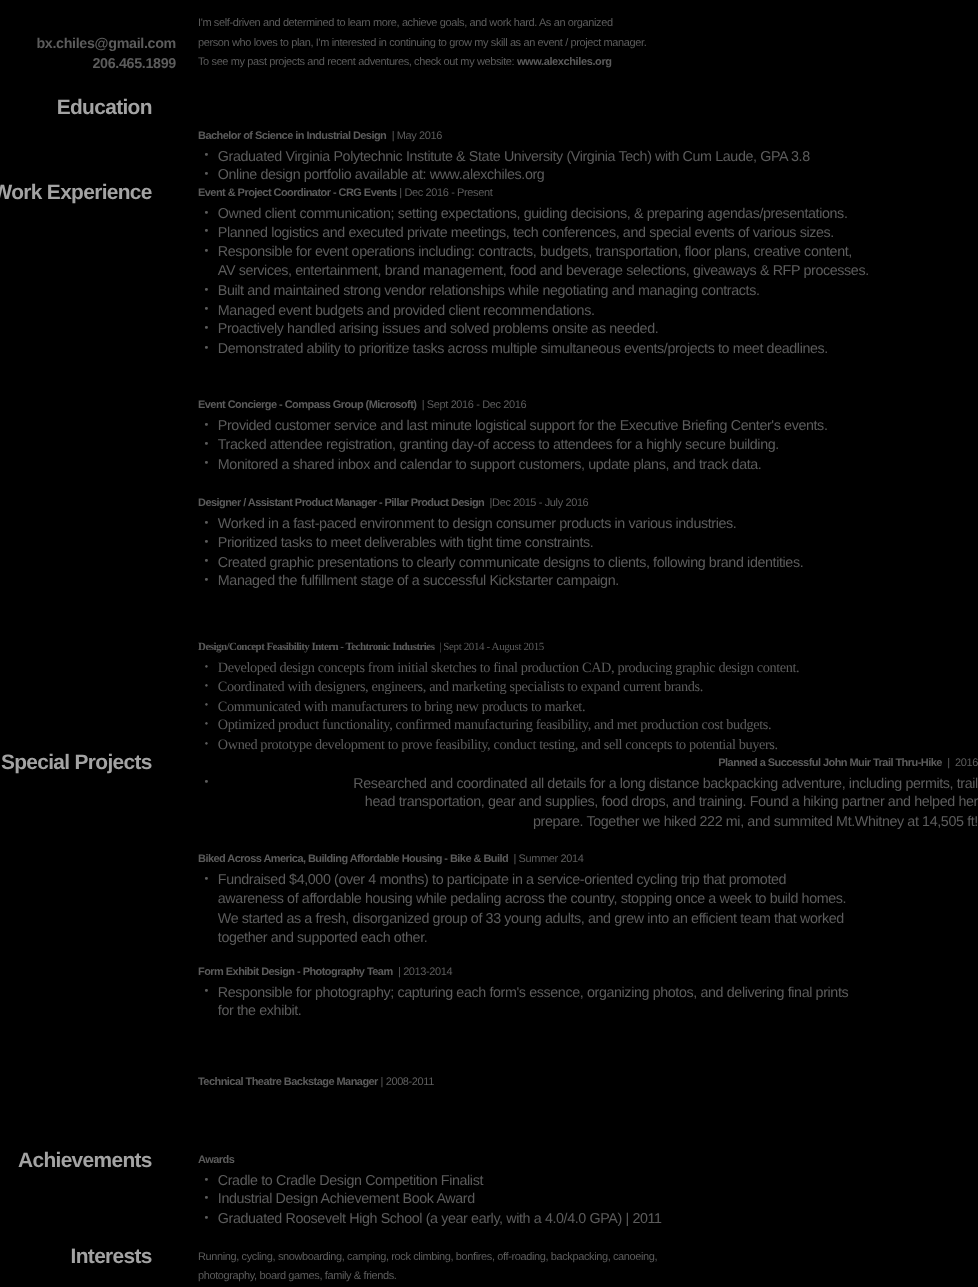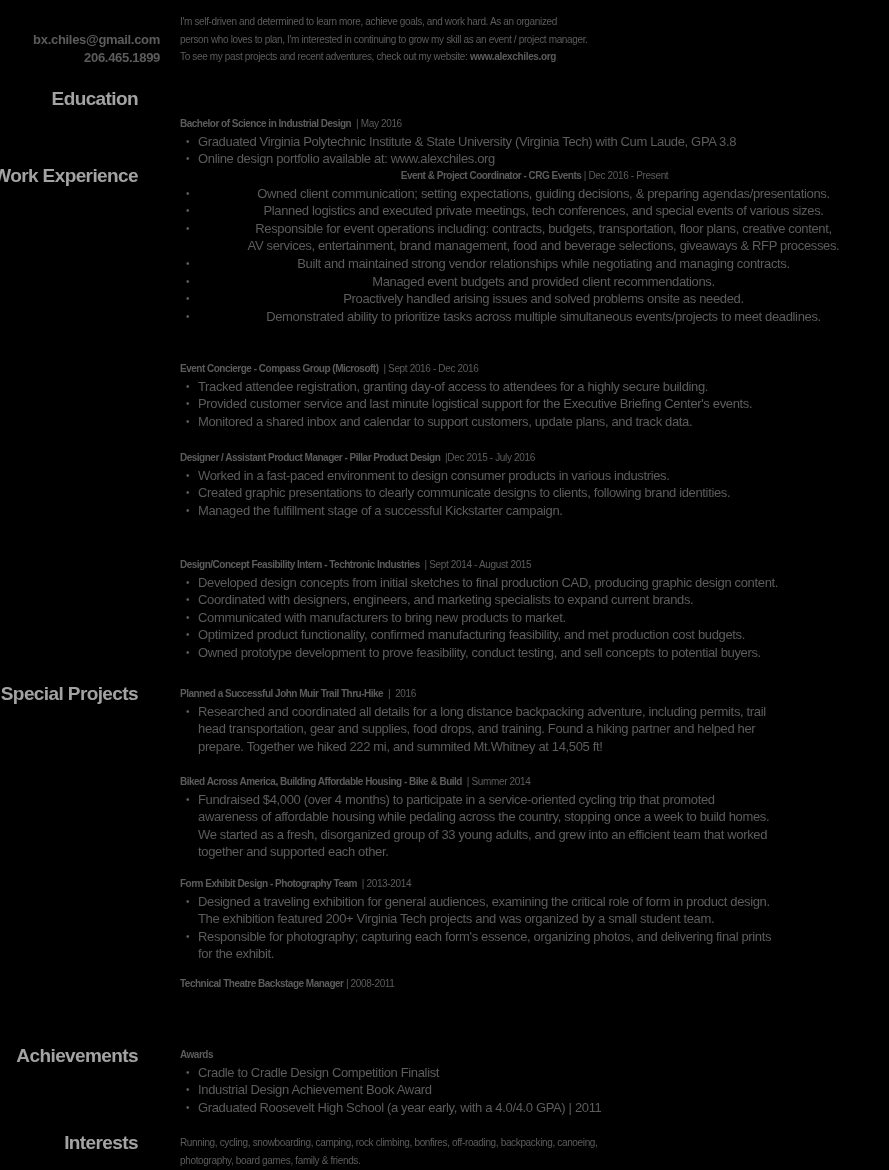--- a/index.html
+++ b/index.html
@@ -45,21 +45,21 @@
     <li>
         <span>Graduated Virginia Polytechnic Institute &amp; State University (Virginia Tech) with Cum Laude, GPA 3.8</span>
       </li>
     <li>
         <span>Online design portfolio available at: www.alexchiles.org</span>
       </li>
   </ul>
 </div>
 
 <div class="label" style="top:165px;">Work Experience</div>
-<div class="content" style="top:167px;text-align:center;">
+<div class="content" style="top:167px;">
   <div class="line title"><span>Event &amp; Project  Coordinator - CRG Events</span><span class="date" style="white-space: pre;"> | Dec 2016 - Present</span></div>
   <ul>
     <li>
         <span>Owned client communication; setting expectations, guiding decisions, &amp; preparing agendas/presentations.</span>
       </li>
     <li>
         <span>Planned logistics and executed private meetings, tech conferences, and special events of various sizes.</span>
       </li>
     <li>
         <span>Responsible for event operations including: contracts, budgets, transportation, floor plans, creative content,</span>
@@ -77,47 +77,50 @@
     <li>
         <span>Demonstrated ability to prioritize tasks across multiple simultaneous events/projects to meet deadlines.</span>
       </li>
   </ul>
 </div>
 
 <div class="content" style="top:360px;">
   <div class="line title"><span>Event Concierge - Compass Group (Microsoft)</span><span class="date" style="white-space: pre;">  | Sept 2016 - Dec 2016</span></div>
   <ul>
     <li>
-        <span>Tracked attendee registration, granting day-of access to attendees for a highly secure building.</span>
+        <span>Provided customer service and last minute logistical support for the Executive Briefing Center's events.</span>
       </li>
     <li>
-        <span>Provided customer service and last minute logistical support for the Executive Briefing Center's events.</span>
+        <span>Tracked attendee registration, granting day-of access to attendees for a highly secure building.</span>
       </li>
     <li>
         <span>Monitored a shared inbox and calendar to support customers, update plans, and track data.</span>
       </li>
   </ul>
 </div>
 
 <div class="content" style="top:449px;">
   <div class="line title"><span>Designer / Assistant Product Manager - Pillar Product Design</span><span class="date" style="white-space: pre;">  |Dec 2015 - July 2016</span></div>
   <ul>
     <li>
         <span>Worked in a fast-paced environment to design consumer products in various industries.</span>
       </li>
     <li>
+        <span>Prioritized tasks to meet deliverables with tight time constraints.</span>
+      </li>
+    <li>
         <span>Created graphic presentations to clearly communicate designs to clients, following brand identities.</span>
       </li>
     <li>
         <span>Managed the fulfillment stage of a successful Kickstarter campaign.</span>
       </li>
   </ul>
 </div>
 
-<div class="content" style="top:556px;">
+<div class="content" style="top:580px;font-family:Liberation Serif, serif;">
   <div class="line title"><span>Design/Concept Feasibility Intern - Techtronic Industries</span><span class="date" style="white-space: pre;">  | Sept 2014 - August 2015</span></div>
   <ul>
     <li>
         <span>Developed design concepts from initial sketches to final production CAD, producing graphic design content.</span>
       </li>
     <li>
         <span>Coordinated with designers, engineers, and marketing specialists to expand current brands.</span>
       </li>
     <li>
         <span>Communicated with manufacturers to bring new products to market.</span>
@@ -125,21 +128,21 @@
     <li>
         <span>Optimized product functionality, confirmed manufacturing feasibility, and met production cost budgets.</span>
       </li>
     <li>
         <span>Owned prototype development to prove feasibility, conduct testing, and sell concepts to potential buyers.</span>
       </li>
   </ul>
 </div>
 
 <div class="label" style="top:683px;">Special Projects</div>
-<div class="content" style="top:685px;">
+<div class="content" style="top:685px;text-align:right;">
   <div class="line title"><span>Planned a Successful John Muir Trail Thru-Hike</span><span class="date" style="white-space: pre;">  |  2016</span></div>
   <ul>
     <li>
         <span>Researched and coordinated all details for a long distance backpacking adventure, including permits, trail</span>
         <span>head transportation, gear and supplies, food drops, and training. Found a hiking partner and helped her</span>
         <span>prepare. Together we hiked 222 mi, and summited Mt.Whitney at 14,505 ft!</span>
       </li>
   </ul>
 </div>
 
@@ -151,24 +154,20 @@
         <span>awareness of affordable housing while pedaling across the country, stopping once a week to build homes.</span>
         <span>We started as a fresh, disorganized group of 33 young adults, and grew into an efficient team that worked</span>
         <span>together and supported each other.</span>
       </li>
   </ul>
 </div>
 
 <div class="content" style="top:875px;">
   <div class="line title"><span>Form Exhibit Design - Photography Team</span><span class="date" style="white-space: pre;">  | 2013-2014</span></div>
   <ul>
-    <li>
-        <span>Designed a traveling exhibition for general audiences, examining the critical role of form in product design.</span>
-        <span>The exhibition featured 200+ Virginia Tech projects and was organized by a small student team.</span>
-      </li>
     <li>
         <span>Responsible for photography; capturing each form's essence, organizing photos, and delivering final prints</span>
         <span>for the exhibit.</span>
       </li>
   </ul>
 </div>
 
 <div class="content" style="top:975px;">
   <div class="line title"><span>Technical Theatre Backstage Manager</span><span class="date" style="white-space: pre;"> | 2008-2011</span></div>
 </div>

